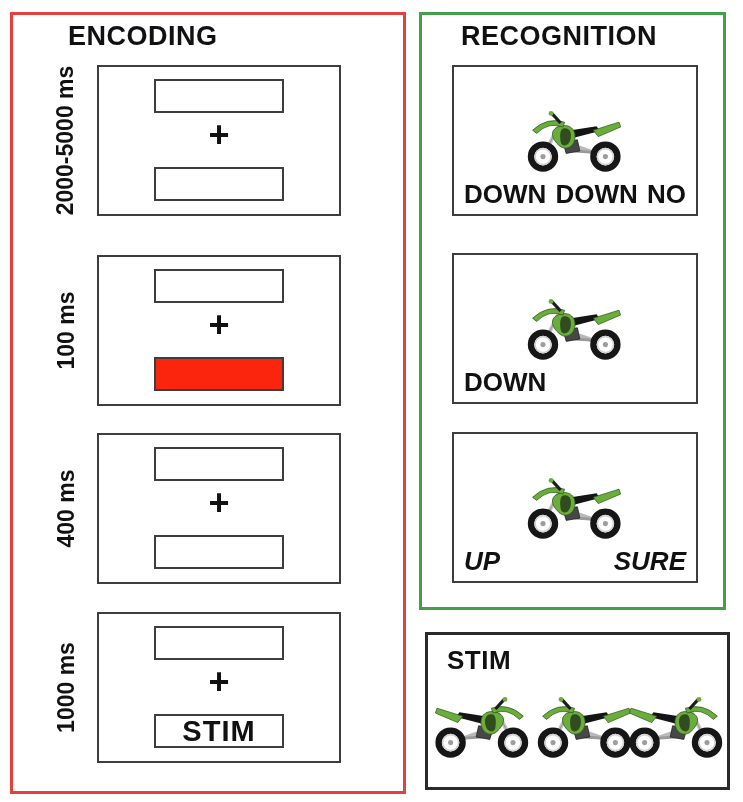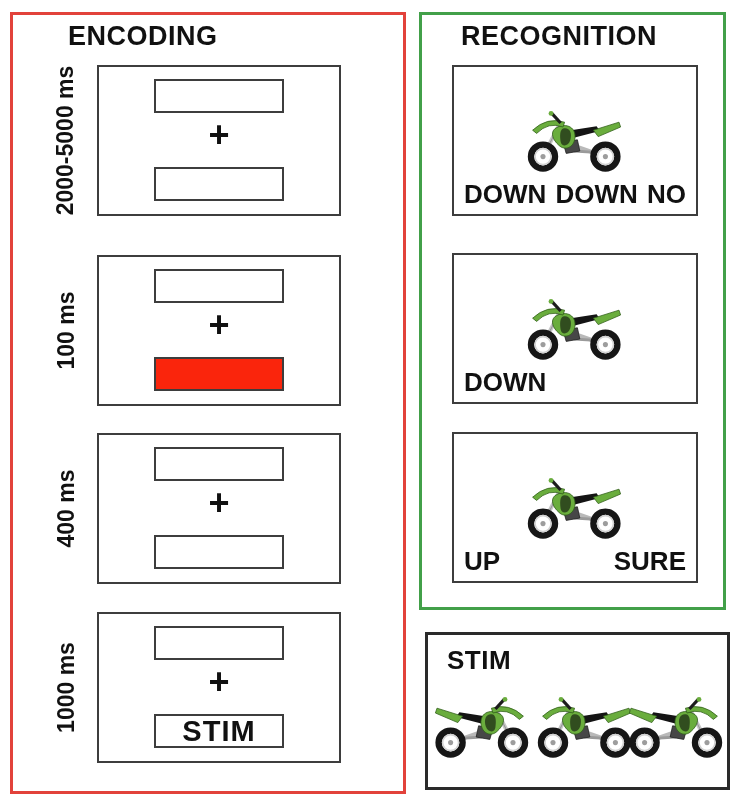--- a/index.html
+++ b/index.html
@@ -34,21 +34,21 @@
   .slot-bottom { top:100px; }
   .slot-red    { background:var(--stimulus-red); }
   .slot-stim   { display:flex; align-items:center; justify-content:center;
                  font-size:29px; font-weight:bold; letter-spacing:1px; }
   .fix { position:absolute; left:0; right:0; top:50px; text-align:center;
          font-size:36px; font-weight:bold; line-height:1; }
 
   
   .rec-screen { position:absolute; left:30px; width:246px; height:151px;
                 border:2px solid var(--screen-border); background:#fff; }
-  .r1 { top:50px; } .r2 { top:238px; } .r3 { top:417px; }
+  .r1 { top:50px; } .r2 { top:238px; } .r3 { top:417px;font-style:italic; }
   .rec-screen .bike { position:absolute; left:69px; top:40px; width:104px; height:68px; }
   .options { position:absolute; left:10px; right:10px; bottom:7px;
              display:flex; justify-content:space-between;
              font-size:26px; font-weight:bold; line-height:1; }
 
   
   .stim-bike { position:absolute; top:58px; width:104px; height:68px; }
   .sb1 { left:1px; } .sb2 { left:105px; } .sb3 { left:195px; }
   .flip { transform:scaleX(-1); }
 

